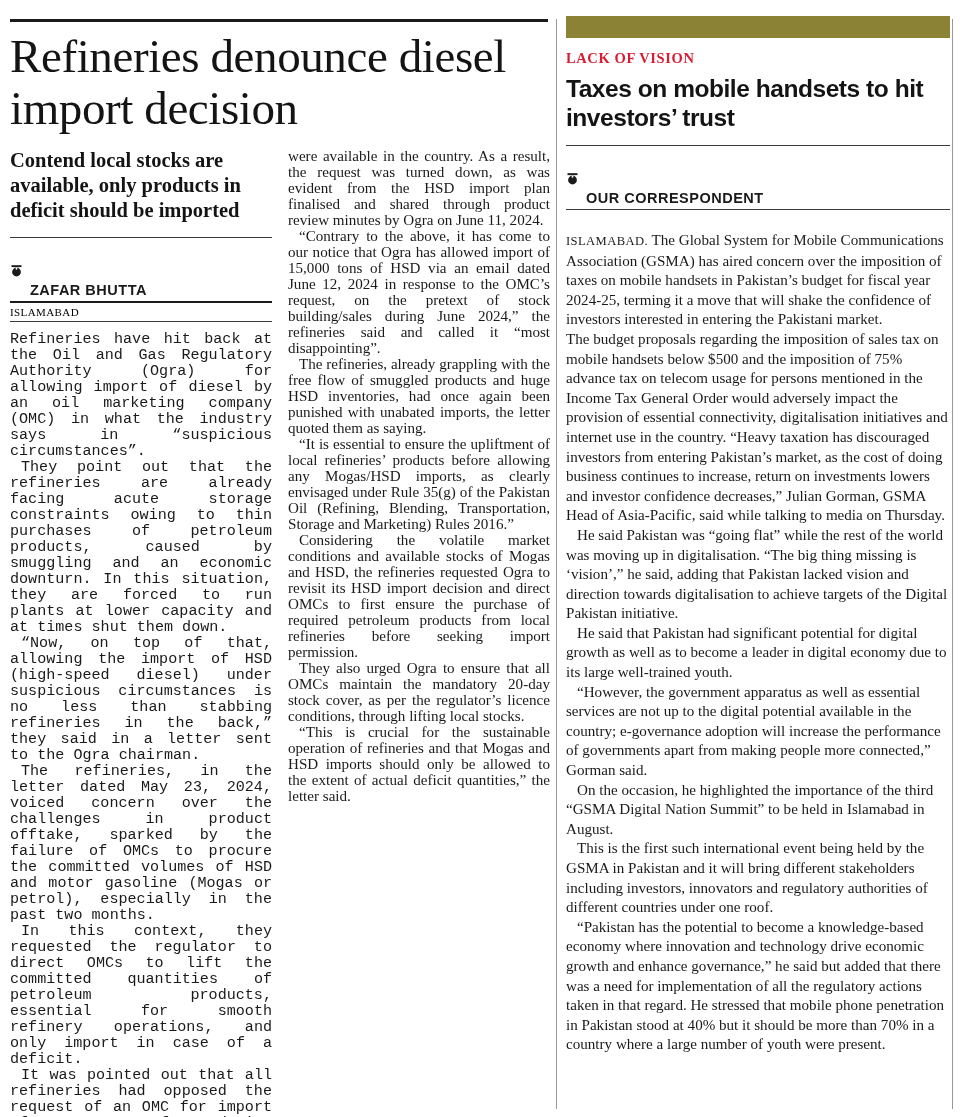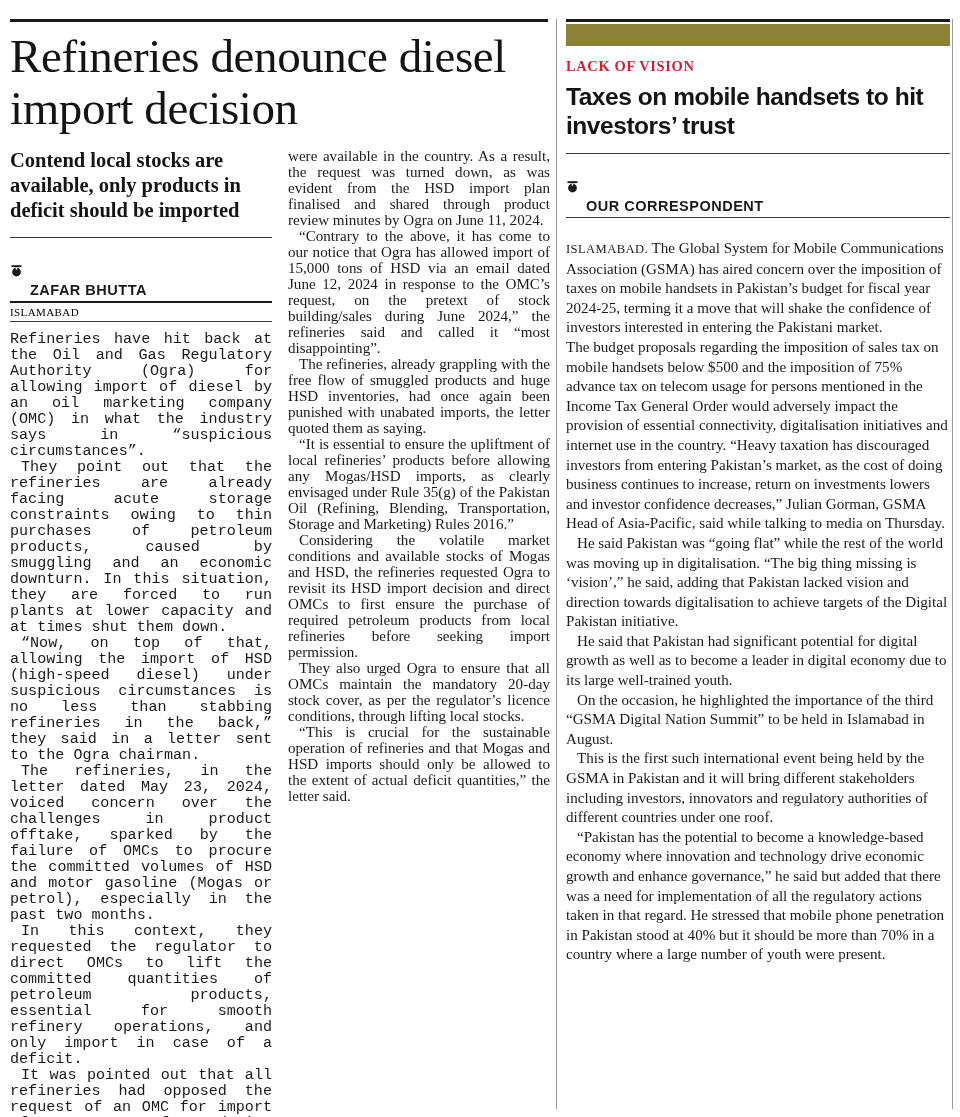--- a/index.html
+++ b/index.html
@@ -150,21 +150,21 @@
   }
   .body-text p:first-child {
     text-indent: 0;
   }
   .col1 .body-text { text-align: justify; font-family: Liberation Mono, monospace; }
 
   
   .right-article {
     position: absolute;
     left: 566px;
-    top: 16px;
+    top: 8px;
     width: 384px;
   }
   .gold-bar {
     height: 22px;
     width: 100%;
     background: #8b8236;
     margin: 8px 0 0 0;
   }
   .kicker {
     color: #d81e32;
@@ -287,20 +287,21 @@
     </div>
 
     <div class="right-body">
       <p>
         <span class="dateline-inline">ISLAMABAD.</span><span> The Global System for Mobile Communications Association (GSMA) has aired concern over the imposition of taxes on mobile handsets in Pakistan’s budget for fiscal year 2024-25, terming it a move that will shake the confidence of investors interested in entering the Pakistani market.</span>
       </p>
       <div>
           <p>The budget proposals regarding the imposition of sales tax on mobile handsets below $500 and the imposition of 75% advance tax on telecom usage for persons mentioned in the Income Tax General Order would adversely impact the provision of essential connectivity, digitalisation initiatives and internet use in the country. “Heavy taxation has discouraged investors from entering Pakistan’s market, as the cost of doing business continues to increase, return on investments lowers and investor confidence decreases,” Julian Gorman, GSMA Head of Asia-Pacific, said while talking to media on Thursday.</p>
           <p>He said Pakistan was “going flat” while the rest of the world was moving up in digitalisation. “The big thing missing is ‘vision’,” he said, adding that Pakistan lacked vision and direction towards digitalisation to achieve targets of the Digital Pakistan initiative.</p>
           <p>He said that Pakistan had significant potential for digital growth as well as to become a leader in digital economy due to its large well-trained youth.</p>
+          <p>“However, the government apparatus as well as essential services are not up to the digital potential available in the country; e-governance adoption will increase the performance of governments apart from making people more connected,” Gorman said.</p>
           <p>On the occasion, he highlighted the importance of the third “GSMA Digital Nation Summit” to be held in Islamabad in August.</p>
           <p>This is the first such international event being held by the GSMA in Pakistan and it will bring different stakeholders including investors, innovators and regulatory authorities of different countries under one roof.</p>
           <p>“Pakistan has the potential to become a knowledge-based economy where innovation and technology drive economic growth and enhance governance,” he said but added that there was a need for implementation of all the regulatory actions taken in that regard. He stressed that mobile phone penetration in Pakistan stood at 40% but it should be more than 70% in a country where a large number of youth were present.</p>
         </div>
     </div>
 
   </div>
 
 </div>
 

